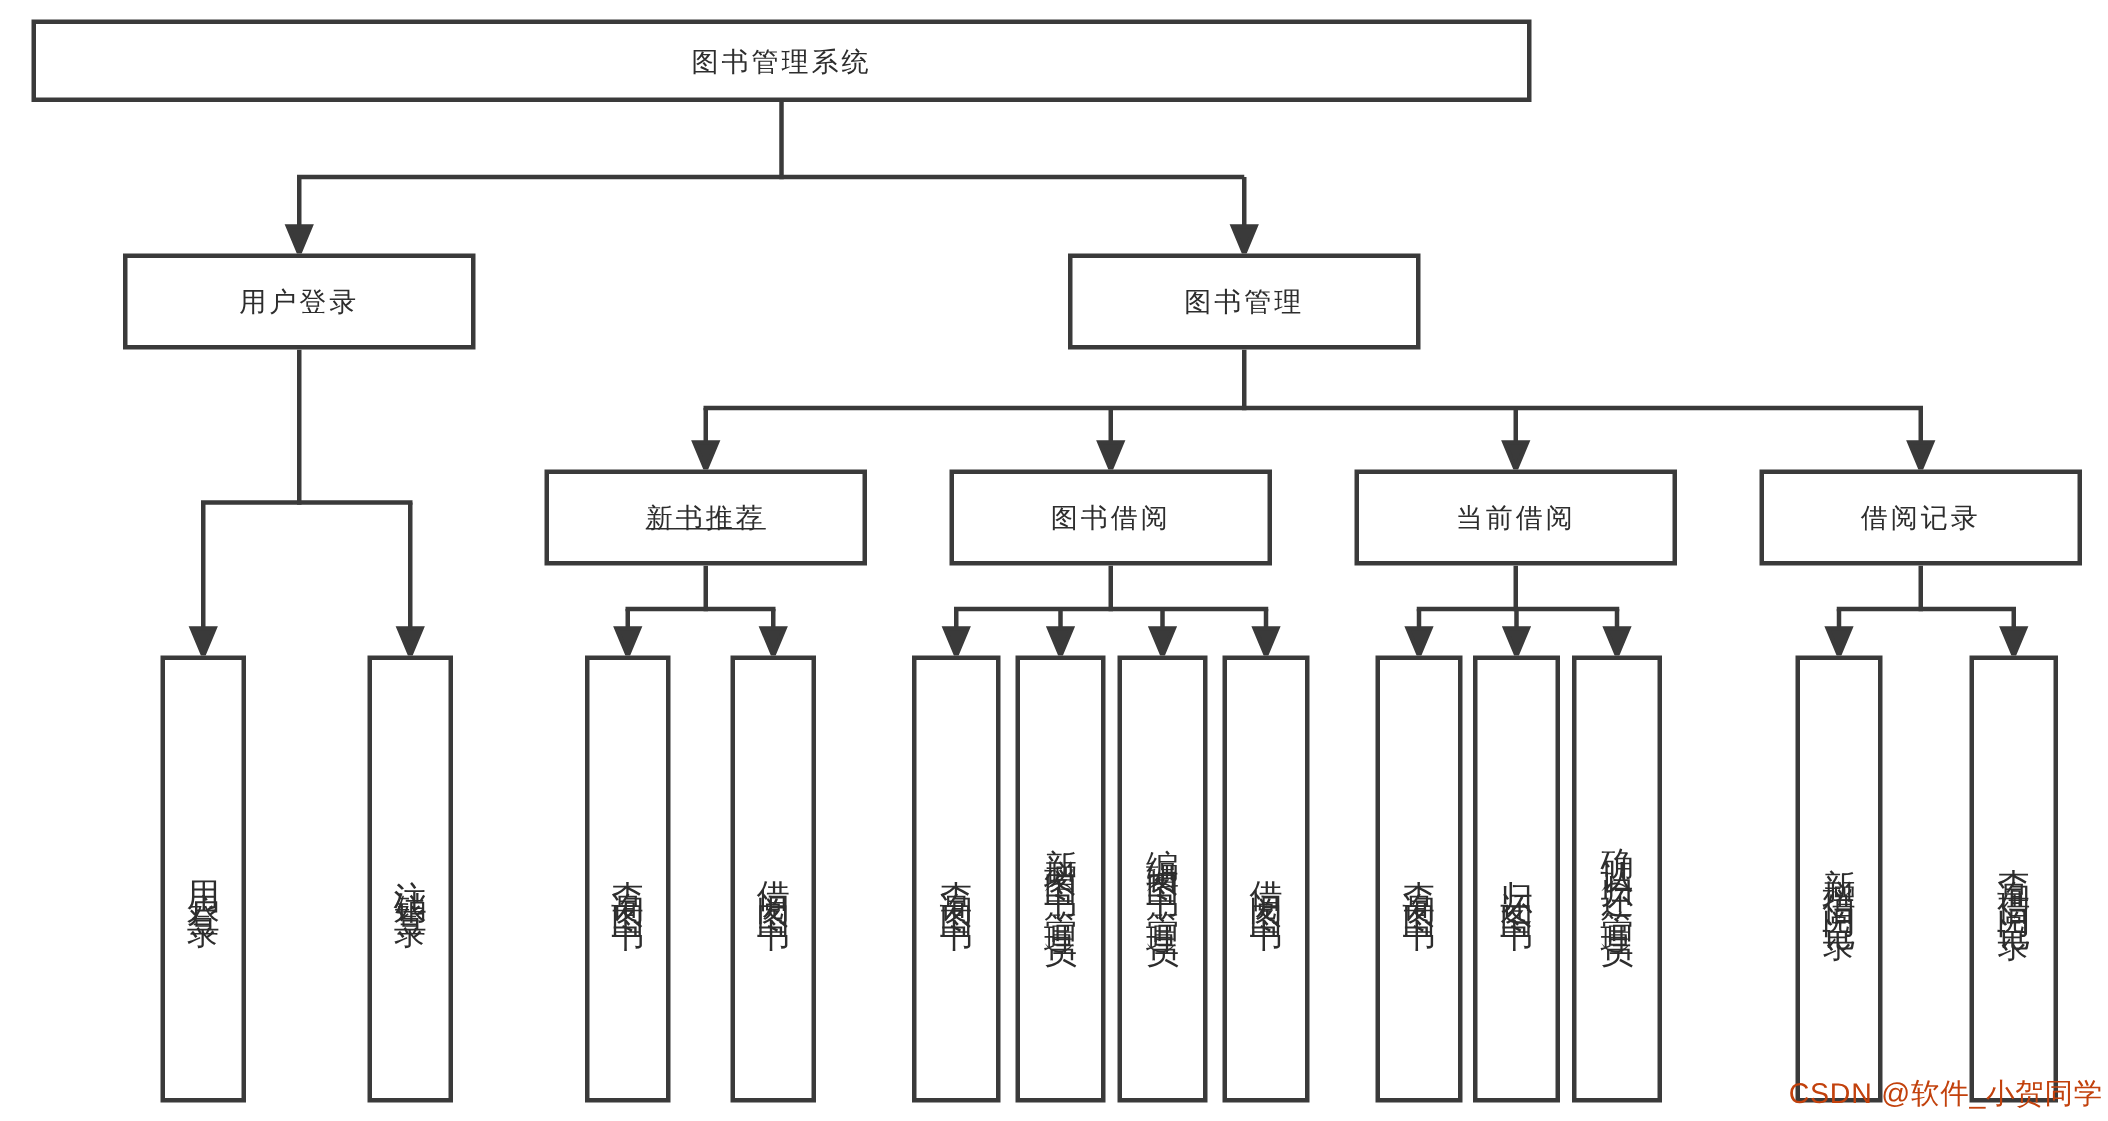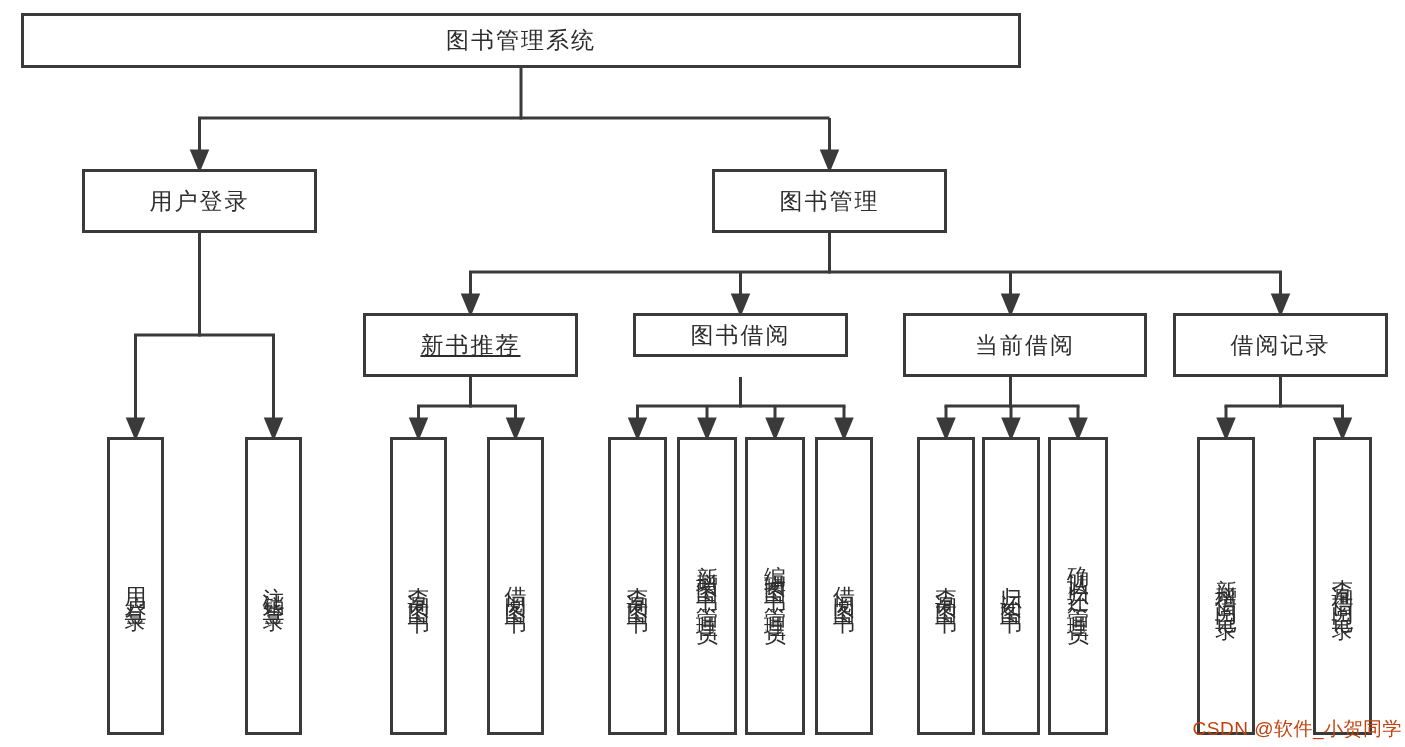--- a/index.html
+++ b/index.html
@@ -16,21 +16,21 @@
     position: absolute;
     box-sizing: border-box;
     border: 3px solid #3a3a3a;
     background: #ffffff;
     display: flex;
     align-items: center;
     justify-content: center;
     z-index: 2;
     color: #2d2d2d;
   }
-  .hbox { font-size: 23px; letter-spacing: 2px; }
+  .hbox { font-size: 18px; letter-spacing: 2px; }
   .vbox span {
     writing-mode: vertical-rl;
     text-orientation: mixed;
     font-size: 22px;
     letter-spacing: 0.38em;
     line-height: 1;
     color: #2d2d2d;
     white-space: nowrap;
   }
   .watermark {
@@ -125,22 +125,22 @@
       </g>
     </g>
   </svg>
 
   <div class="node hbox" style="left:21px; top:13px; width:1000px; height:55px;">图书管理系统</div>
 
   <div class="node hbox" style="left:82px; top:169px; width:235px; height:64px;">用户登录</div>
   <div class="node hbox" style="left:712px; top:169px; width:235px; height:64px;">图书管理</div>
 
   <div class="node hbox" style="left:363px; top:313px; width:215px; height:64px;text-decoration:underline;">新书推荐</div>
-  <div class="node hbox" style="left:633px; top:313px; width:215px; height:44px;">图书借阅</div>
-  <div class="node hbox" style="left:903px; top:313px; width:244px; height:64px;">当前借阅</div>
+  <div class="node hbox" style="left:633px; top:313px; width:215px; height:64px;">图书借阅</div>
+  <div class="node hbox" style="left:903px; top:313px; width:215px; height:64px;">当前借阅</div>
   <div class="node hbox" style="left:1173px; top:313px; width:215px; height:64px;">借阅记录</div>
 
   <div class="node vbox" style="left:107px; top:437px; width:57px; height:298px;">
     <span>用户登录</span>
   </div>
   <div class="node vbox" style="left:245px; top:437px; width:57px; height:298px;">
     <span>注销登录</span>
   </div>
 
   <div class="node vbox" style="left:390px; top:437px; width:57px; height:298px;">

